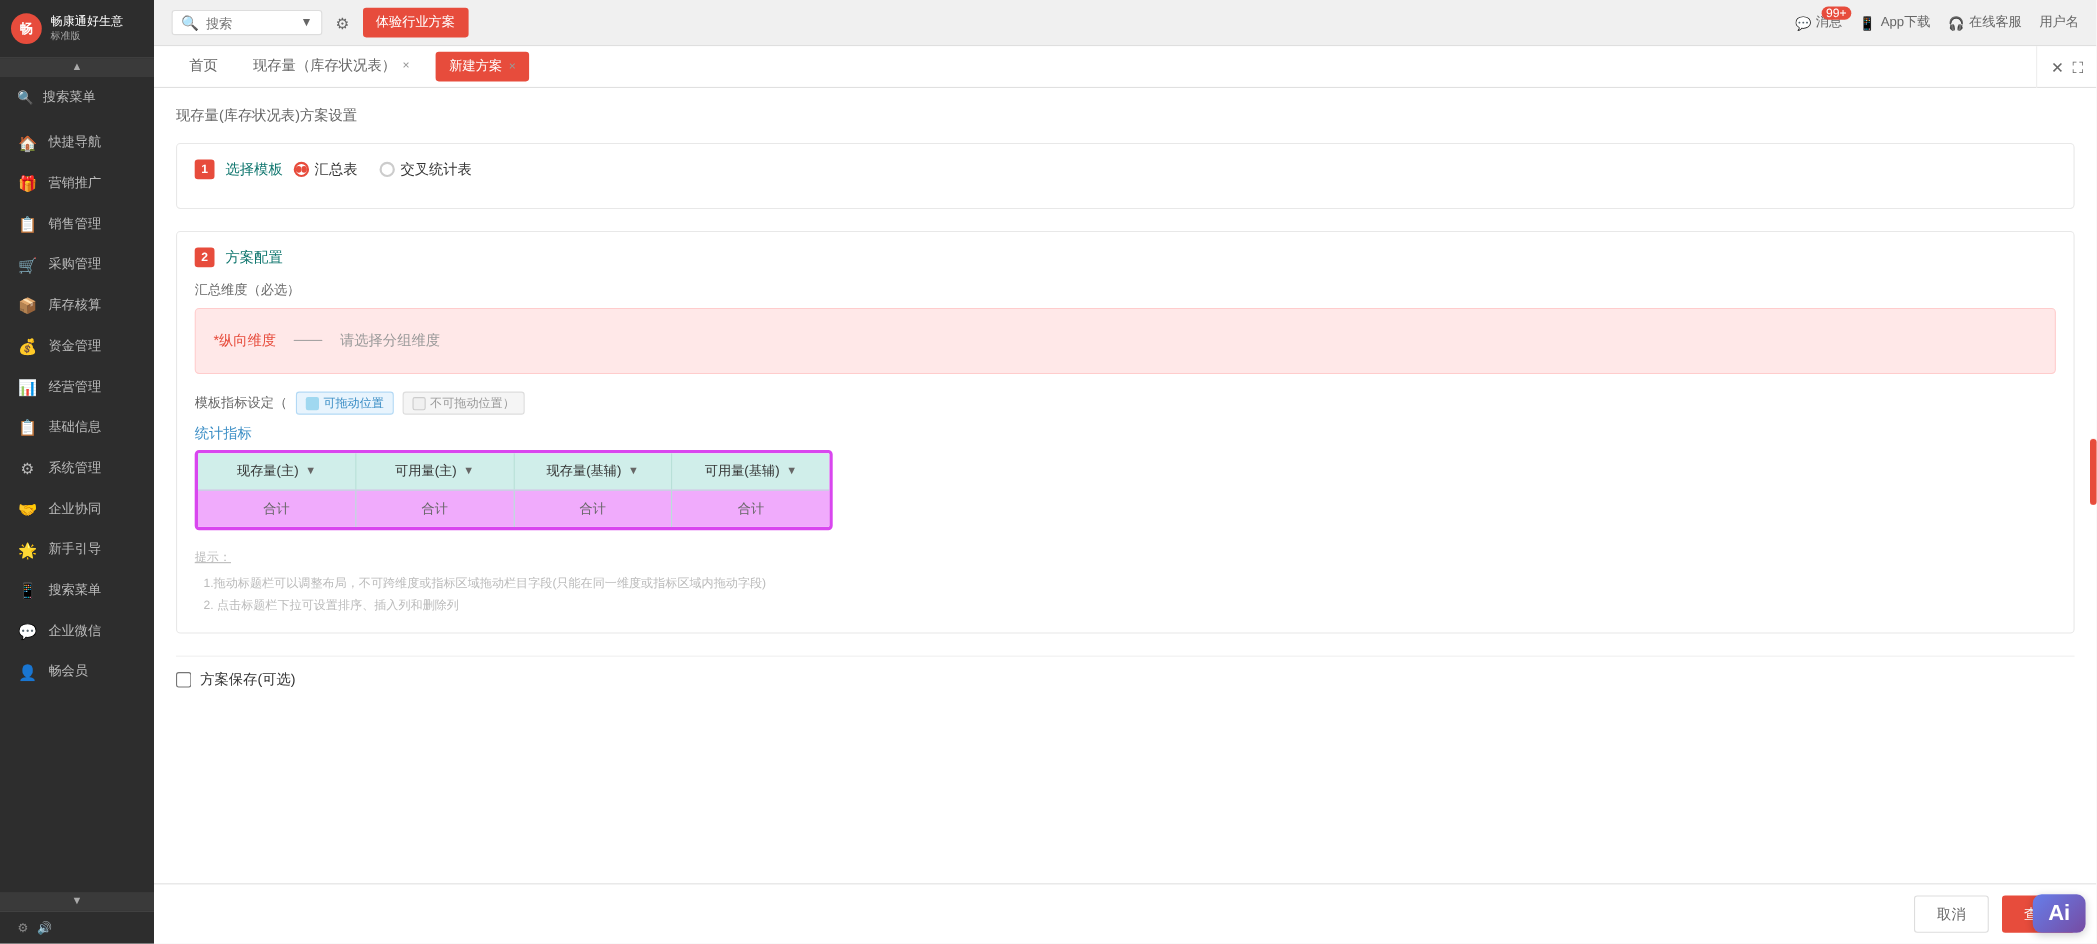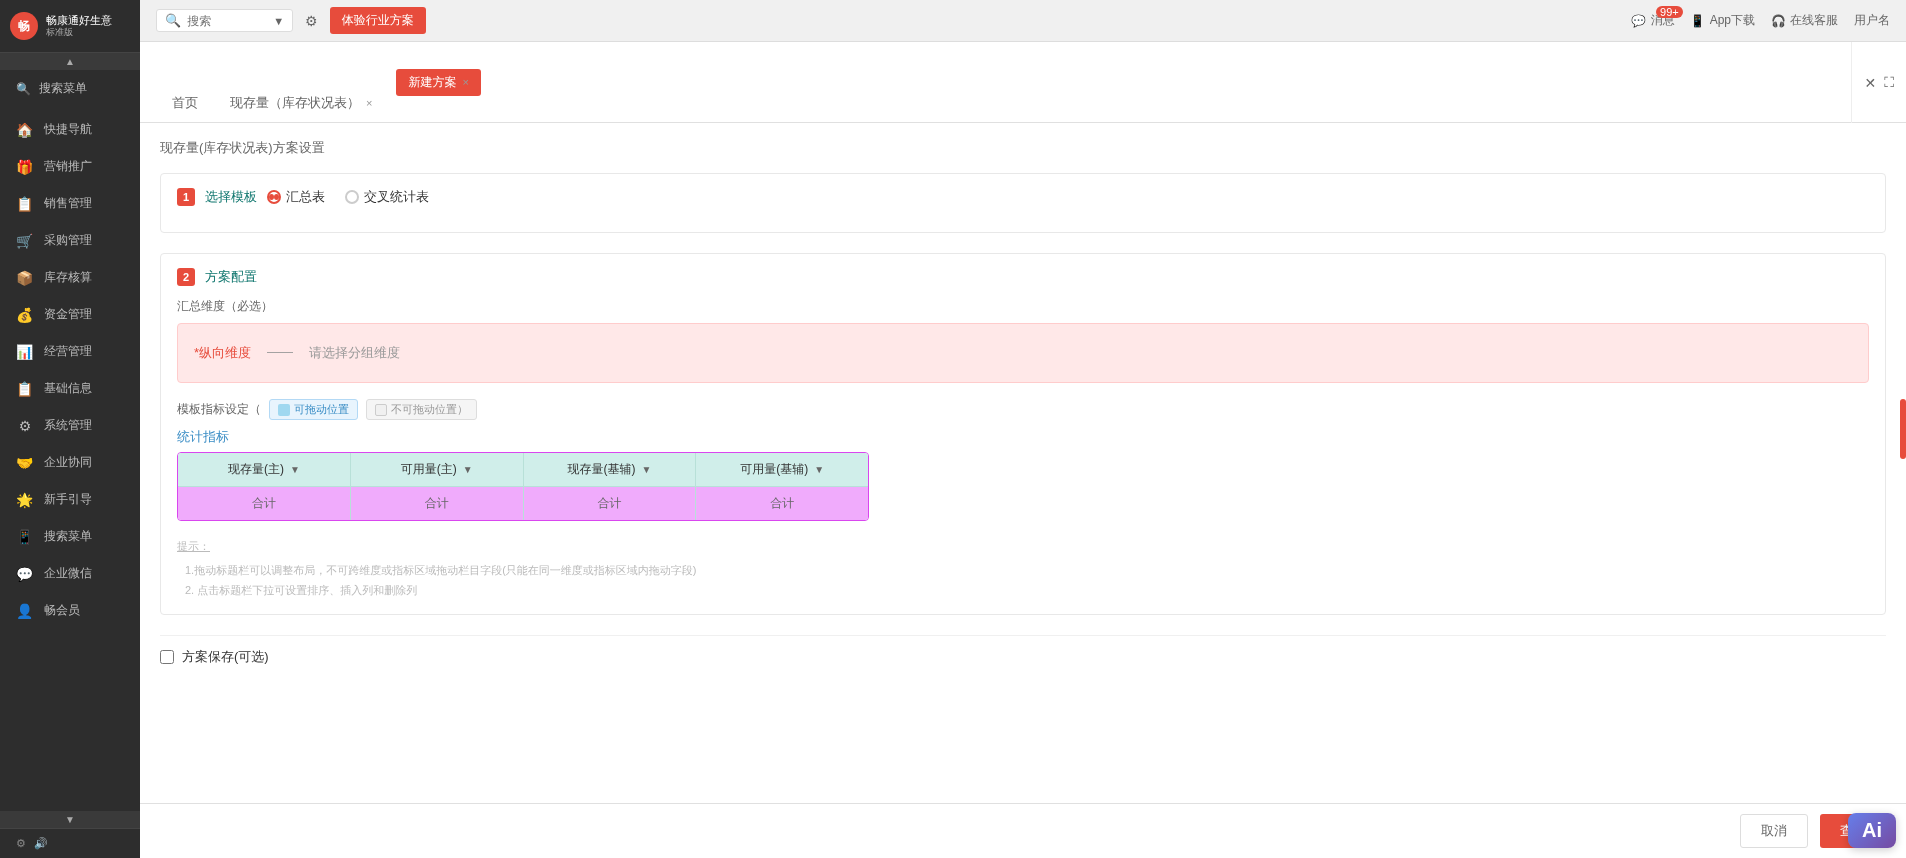--- a/index.html
+++ b/index.html
@@ -104,21 +104,21 @@
       border-bottom: 1px solid #e0e0e0;
       padding: 0 16px;
       min-height: 38px;
     }
     .tab {
       padding: 8px 16px;
       font-size: 13px;
       color: #666;
       cursor: pointer;
       border-bottom: 2px solid transparent;
-      display: flex; align-items: center; gap: 6px; margin-top: 44px;
+      display: flex; align-items: center; gap: 6px;
     }
     .tab-close { font-size: 11px; color: #999; cursor: pointer; }
     .tab-new {
       background: #e74c3c; color: white;
       padding: 5px 12px; border-radius: 3px;
       font-size: 12px; cursor: pointer;
       display: flex; align-items: center; gap: 6px;
       margin-left: 8px;
     }
 
@@ -189,24 +189,24 @@
       display: inline-flex; align-items: center; gap: 4px;
       background: #f5f5f5; border: 1px solid #ddd; border-radius: 3px;
       padding: 2px 8px; font-size: 11px; color: #999;
     }
 
     
     .stats-section { margin-bottom: 8px; }
     .stats-title { color: #3a8dc5; font-size: 13px; margin-bottom: 6px; font-weight: 500; }
 
     .indicator-table {
-      border: 1px solid #d946ef;
+      border: 3px solid #d946ef;
       border-radius: 4px;
       overflow: hidden;
-      width: 692px;
+      width: 580px;
     }
     .indicator-table-header {
       display: flex;
       background: #d0eeea;
     }
     .indicator-col {
       flex: 1;
       padding: 8px 12px;
       display: flex; align-items: center; justify-content: center; gap: 6px;
       border-right: 1px solid #b8e0d8;

